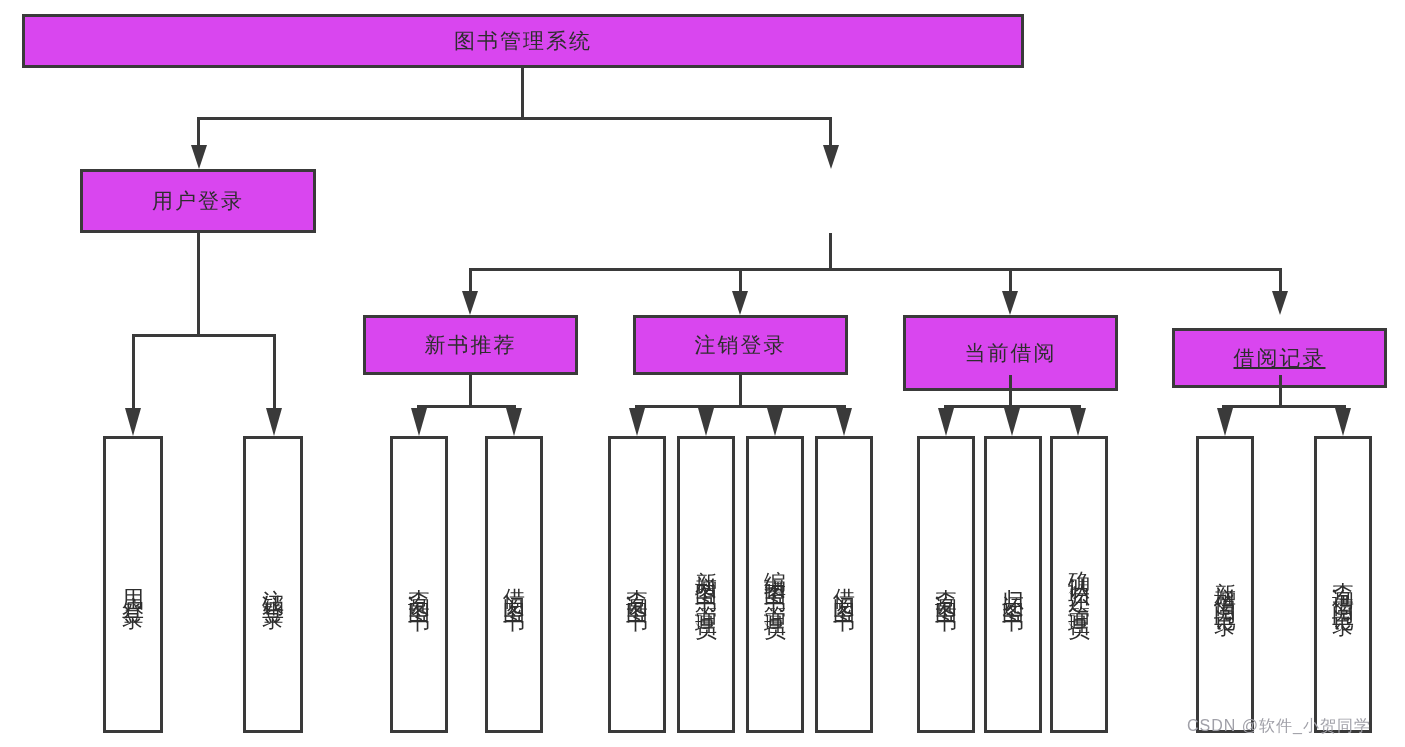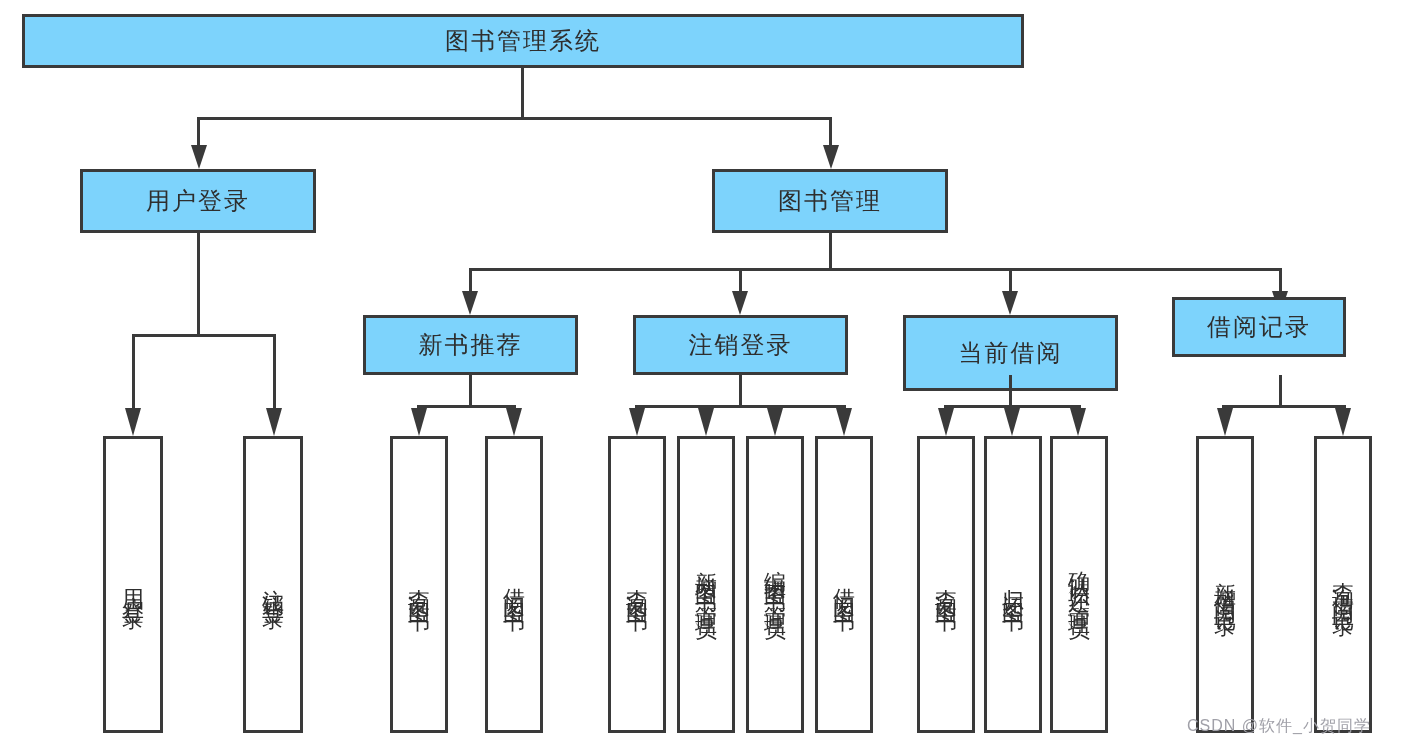--- a/index.html
+++ b/index.html
@@ -1,24 +1,24 @@
 <!DOCTYPE html>
 <html style="--line: #3a3a3a; --text: #2e2e2e; --watermark: #a0a0a8;"><head>
 <meta charset="utf-8">
 <style>
   html,body{margin:0;padding:0;background:#ffffff;}
   .canvas{
     position:relative;width:1405px;height:747px;background:#ffffff;
     font-family:"Liberation Sans","DejaVu Sans",sans-serif;overflow:hidden;
   }
   .hbox{
-    position:absolute;box-sizing:border-box;background:#7dd3fc;
+    position:absolute;box-sizing:border-box;background:#d946ef;
     border:3px solid var(--line,#3a3a3a);
     display:flex;align-items:center;justify-content:center;
-    font-size:24px;color:var(--text,#2e2e2e);letter-spacing:2px;
+    font-size:21px;color:var(--text,#2e2e2e);letter-spacing:2px;
   }
   .vbox{
     position:absolute;box-sizing:border-box;background:#ffffff;
     border:3px solid var(--line,#3a3a3a);
     top:436px;height:297px;
     display:flex;align-items:center;justify-content:center;
     writing-mode:vertical-lr;
     font-size:22px;color:var(--text,#2e2e2e);letter-spacing:7px;line-height:1;
   }
   .vl{position:absolute;width:3px;background:var(--line,#3a3a3a);}
@@ -43,21 +43,20 @@
   <div class="hbox" style="left:22px;top:14px;width:1002px;height:54px;">图书管理系统</div>
 
   <div class="vl" style="left:521px;top:68px;height:52px;"></div>
   <div class="hl" style="left:197px;top:117px;width:635px;"></div>
   <div class="vl" style="left:197px;top:117px;height:30px;"></div>
   <div class="vl" style="left:829px;top:117px;height:30px;"></div>
   <div class="arrow" style="left:191px;top:145px;"></div>
   <div class="arrow" style="left:823px;top:145px;"></div>
 
   <div class="hbox" style="left:80px;top:169px;width:236px;height:64px;">用户登录</div>
-  <div class="hbox" style="left:712px;top:169px;width:236px;height:64px;">图书管理</div>
 
   <div class="vl" style="left:197px;top:233px;height:103px;"></div>
   <div class="hl" style="left:132px;top:334px;width:144px;"></div>
   <div class="vl" style="left:132px;top:334px;height:78px;"></div>
   <div class="vl" style="left:273px;top:334px;height:78px;"></div>
   <div class="arrow ar28" style="left:125px;top:408px;"></div>
   <div class="arrow ar28" style="left:266px;top:408px;"></div>
 
   <div class="vl" style="left:829px;top:233px;height:37px;"></div>
   <div class="hl" style="left:469px;top:268px;width:813px;"></div>
@@ -66,21 +65,21 @@
   <div class="vl" style="left:1009px;top:268px;height:25px;"></div>
   <div class="vl" style="left:1279px;top:268px;height:25px;"></div>
   <div class="arrow" style="left:462px;top:291px;"></div>
   <div class="arrow" style="left:732px;top:291px;"></div>
   <div class="arrow" style="left:1002px;top:291px;"></div>
   <div class="arrow" style="left:1272px;top:291px;"></div>
 
   <div class="hbox" style="left:363px;top:315px;width:215px;height:60px;">新书推荐</div>
   <div class="hbox" style="left:633px;top:315px;width:215px;height:60px;">注销登录</div>
   <div class="hbox" style="left:903px;top:315px;width:215px;height:76px;">当前借阅</div>
-  <div class="hbox" style="left:1172px;top:297px;width:174px;height:60px;">借阅记录</div>
+  <div class="hbox" style="left:1172px;top:328px;width:215px;height:60px;text-decoration:underline;">借阅记录</div>
 
   <div class="vl" style="left:469px;top:375px;height:32px;"></div>
   <div class="hl" style="left:417px;top:405px;width:99px;"></div>
   <div class="arrow ar28" style="left:411px;top:408px;"></div>
   <div class="arrow ar28" style="left:506px;top:408px;"></div>
 
   <div class="vl" style="left:739px;top:375px;height:32px;"></div>
   <div class="hl" style="left:635px;top:405px;width:211px;"></div>
   <div class="arrow ar28" style="left:629px;top:408px;"></div>
   <div class="arrow ar28" style="left:698px;top:408px;"></div>

